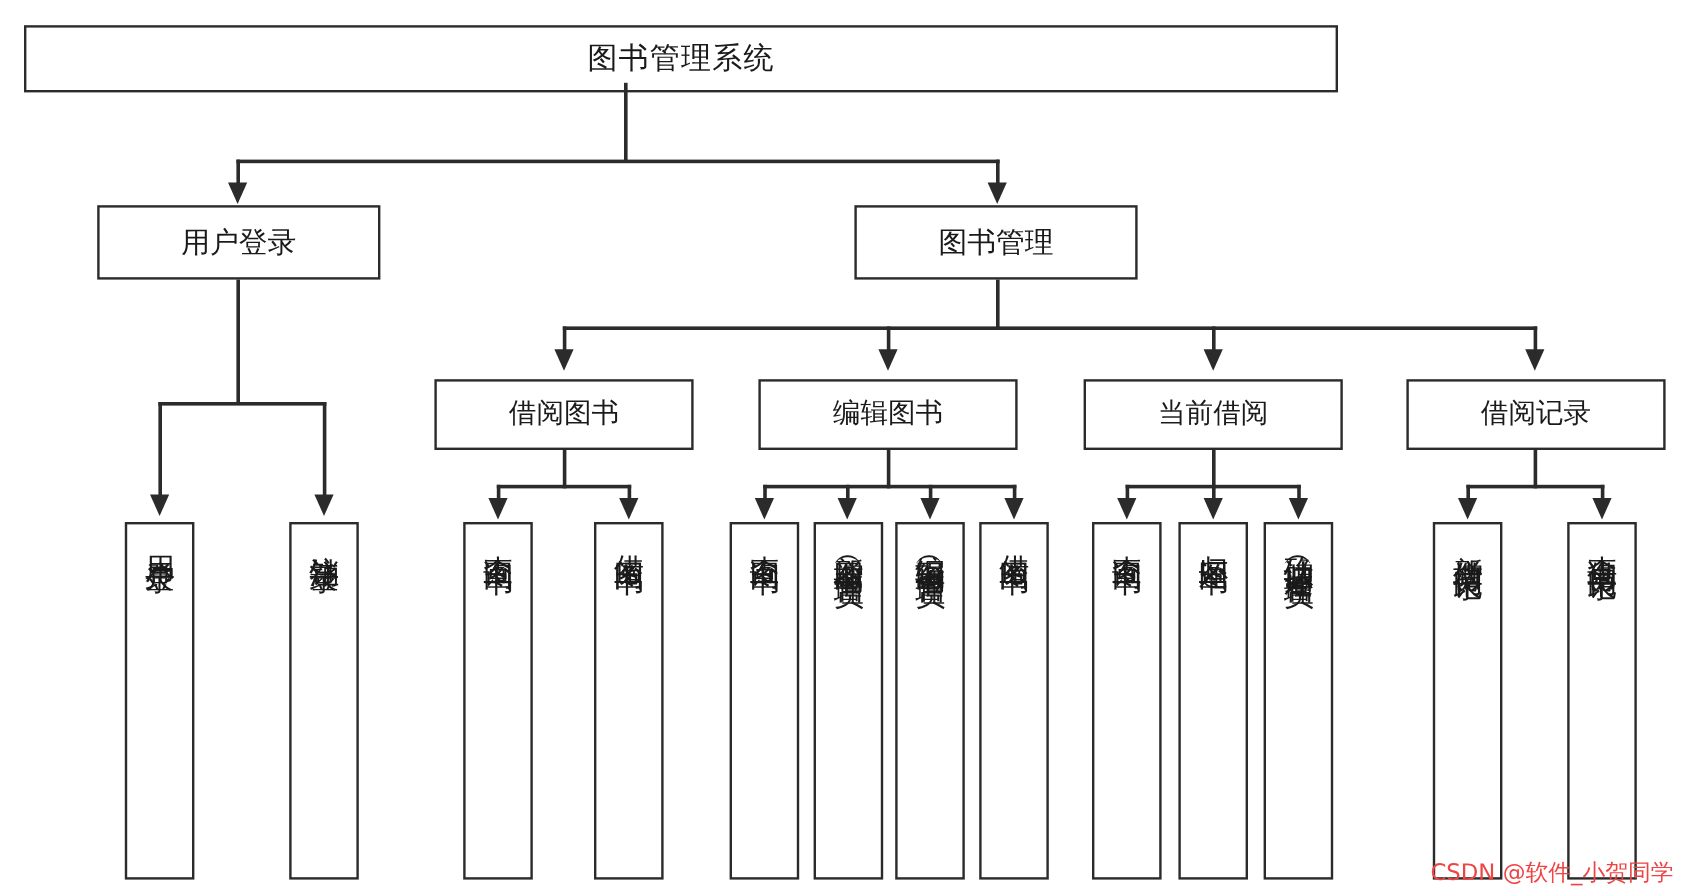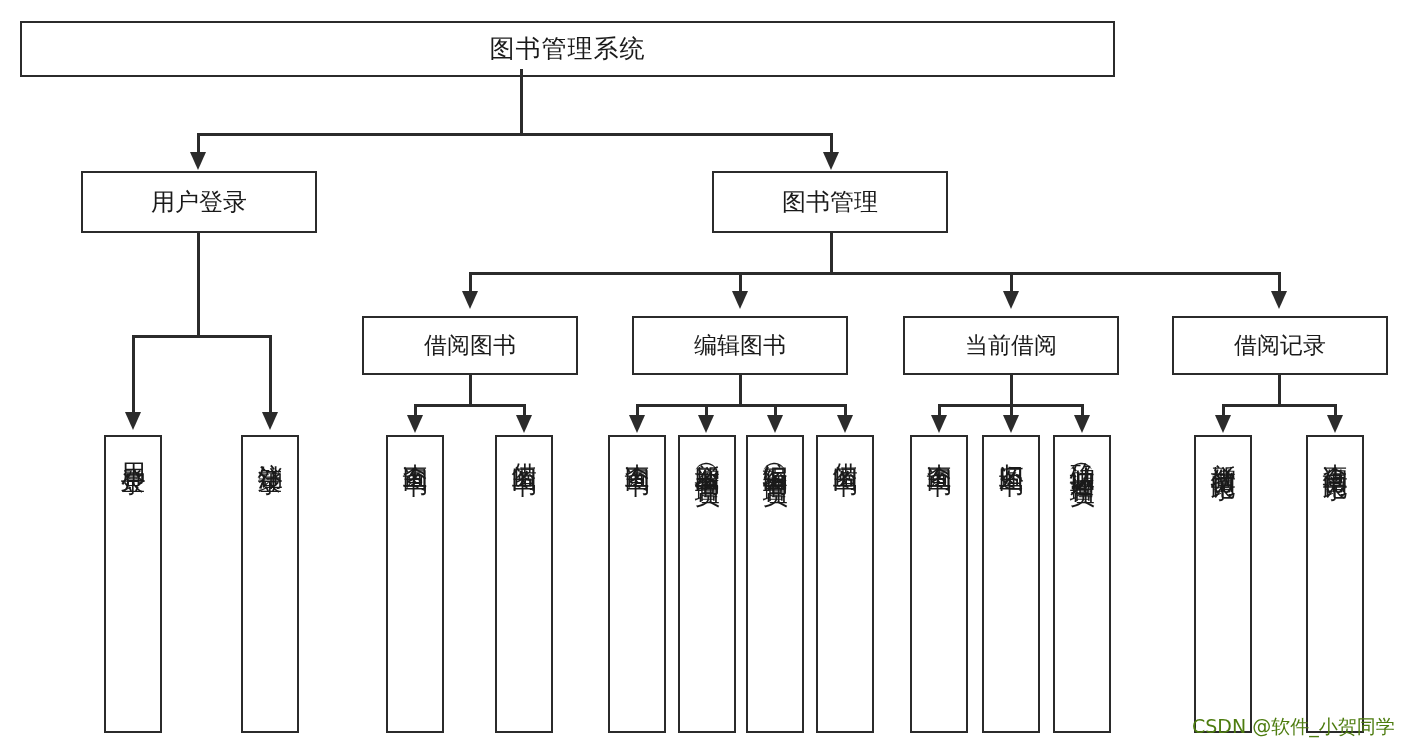--- a/index.html
+++ b/index.html
@@ -67,21 +67,21 @@
     position: absolute;
     width: 0;
     height: 0;
     border-left: 8px solid transparent;
     border-right: 8px solid transparent;
     border-top: 18px solid #2b2b2b;
   }
   
   #watermark {
     position: absolute;
-    color: #4d7c0f;
+    color: #ef4444;
     font-size: 19px;
     white-space: nowrap;
     user-select: none;
     text-align: center;
   }
 </style>
 </head>
 <body>
 
 <div id="diagram">

